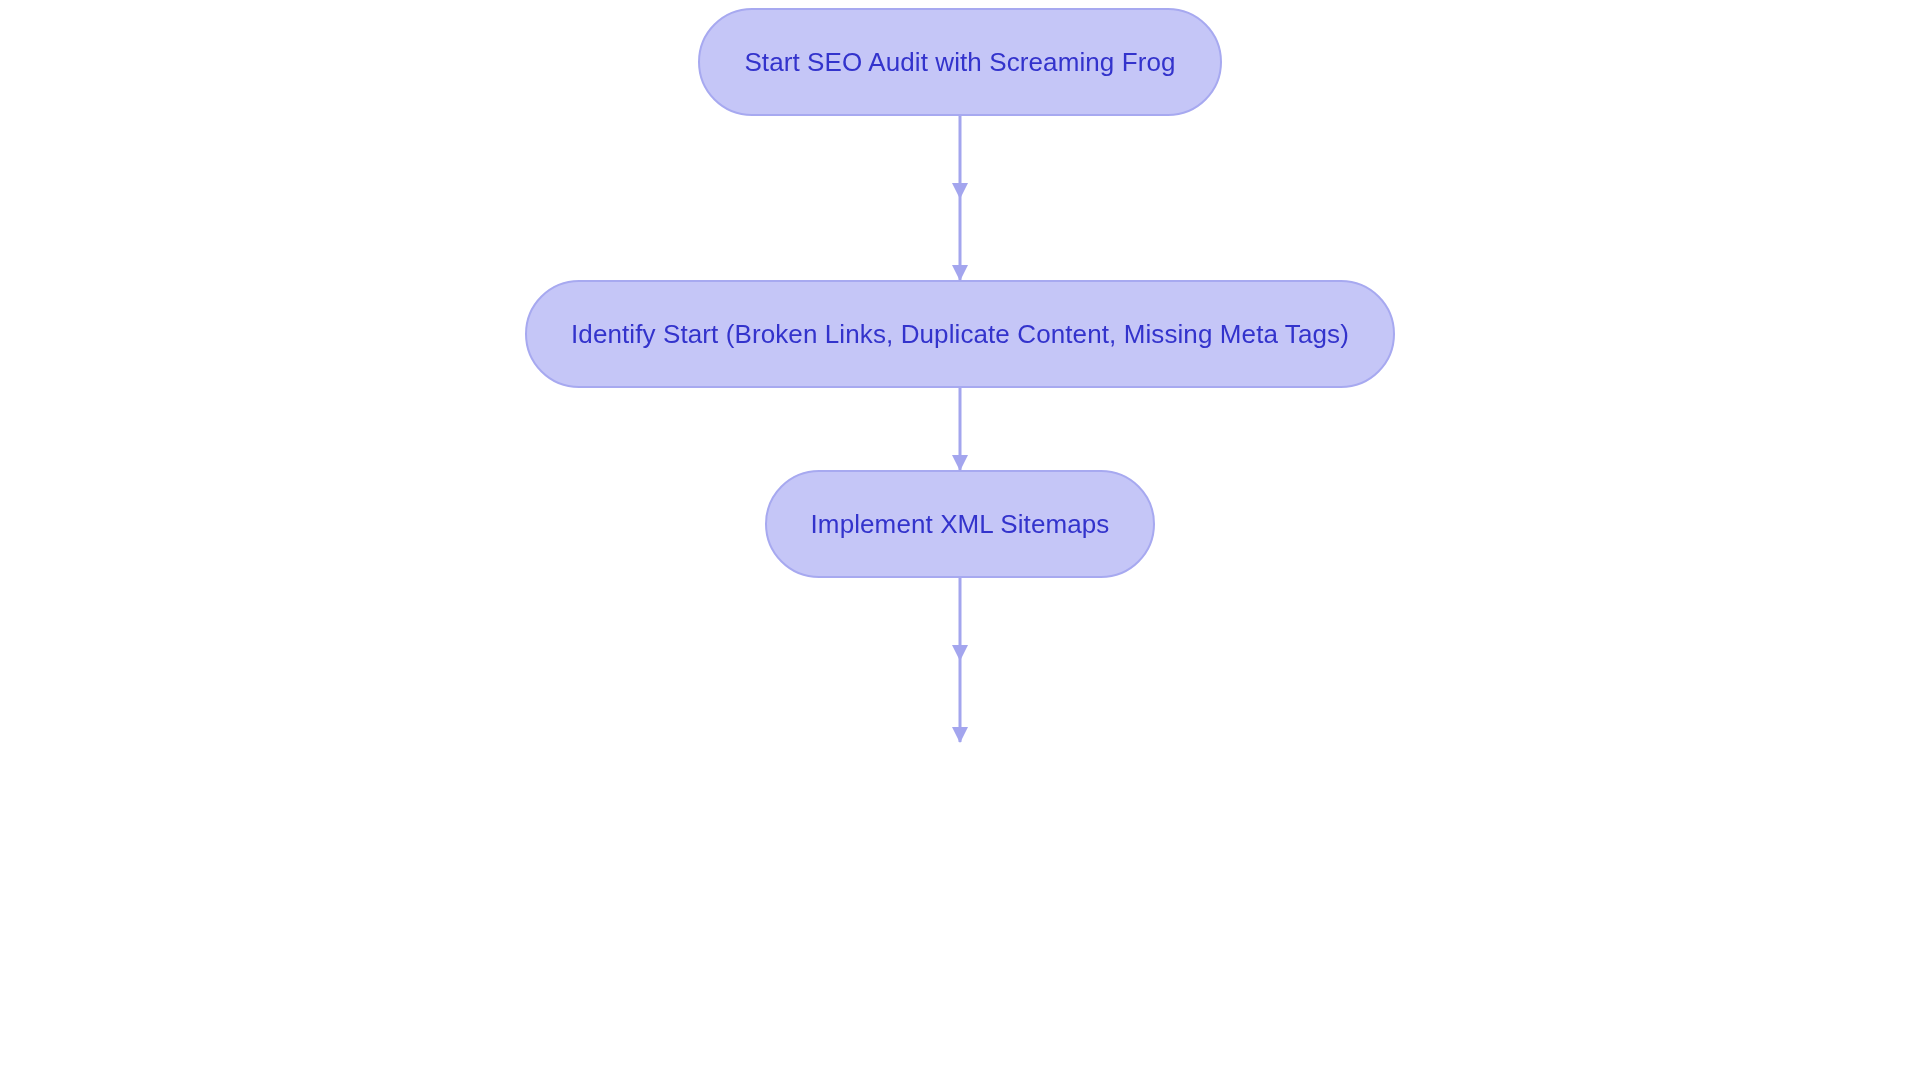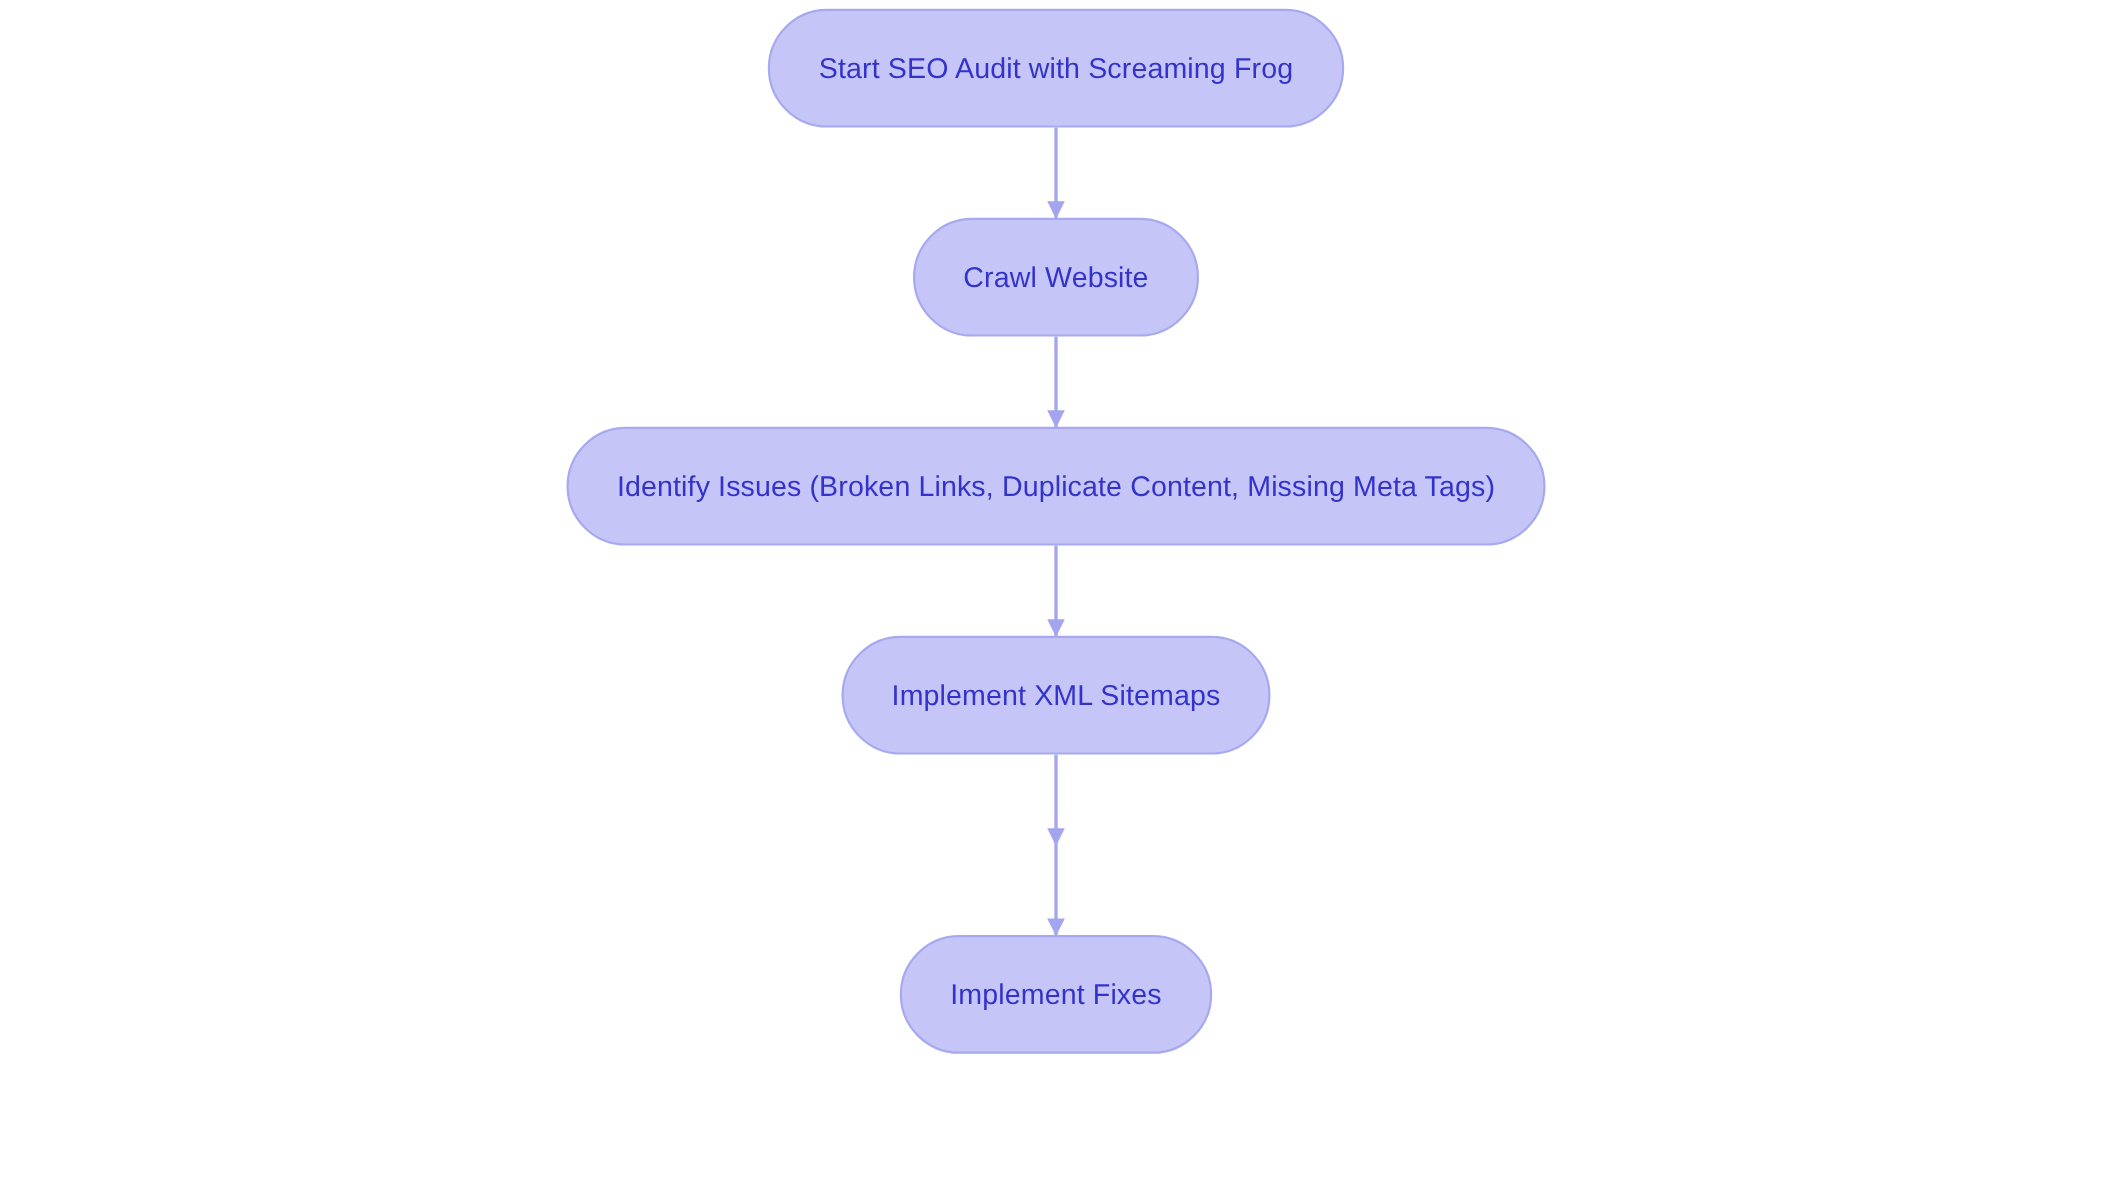--- a/index.html
+++ b/index.html
@@ -83,31 +83,28 @@
 
   <div class="node">
     <span class="node-label">Start SEO Audit with Screaming Frog</span>
   </div>
 
   <div class="connector">
     <div class="stem"></div>
     <div class="head"></div>
   </div>
 
-  <div class="node">
-    <span class="node-label">Crawl Website</span>
-  </div>
 
   <div class="connector">
     <div class="stem"></div>
     <div class="head"></div>
   </div>
 
   <div class="node">
-    <span class="node-label">Identify Issues (Broken Links, Duplicate Content, Missing Meta Tags)</span>
+    <span class="node-label">Identify Start (Broken Links, Duplicate Content, Missing Meta Tags)</span>
   </div>
 
   <div class="connector">
     <div class="stem"></div>
     <div class="head"></div>
   </div>
 
   <div class="node">
     <span class="node-label">Implement XML Sitemaps</span>
   </div>
@@ -116,17 +113,14 @@
     <div class="stem"></div>
     <div class="head"></div>
   </div>
 
 
   <div class="connector">
     <div class="stem"></div>
     <div class="head"></div>
   </div>
 
-  <div class="node">
-    <span class="node-label">Implement Fixes</span>
-  </div>
 
 </div>
 
 </body></html>

